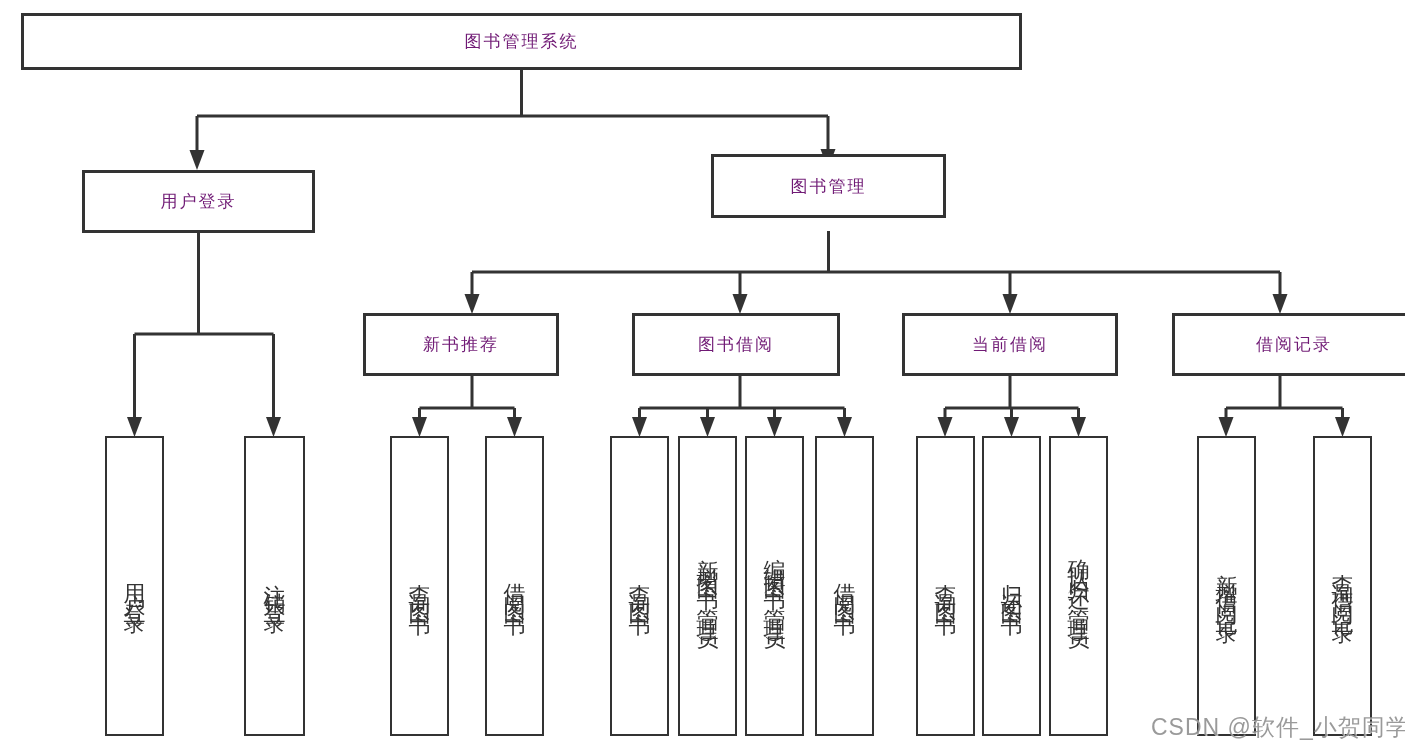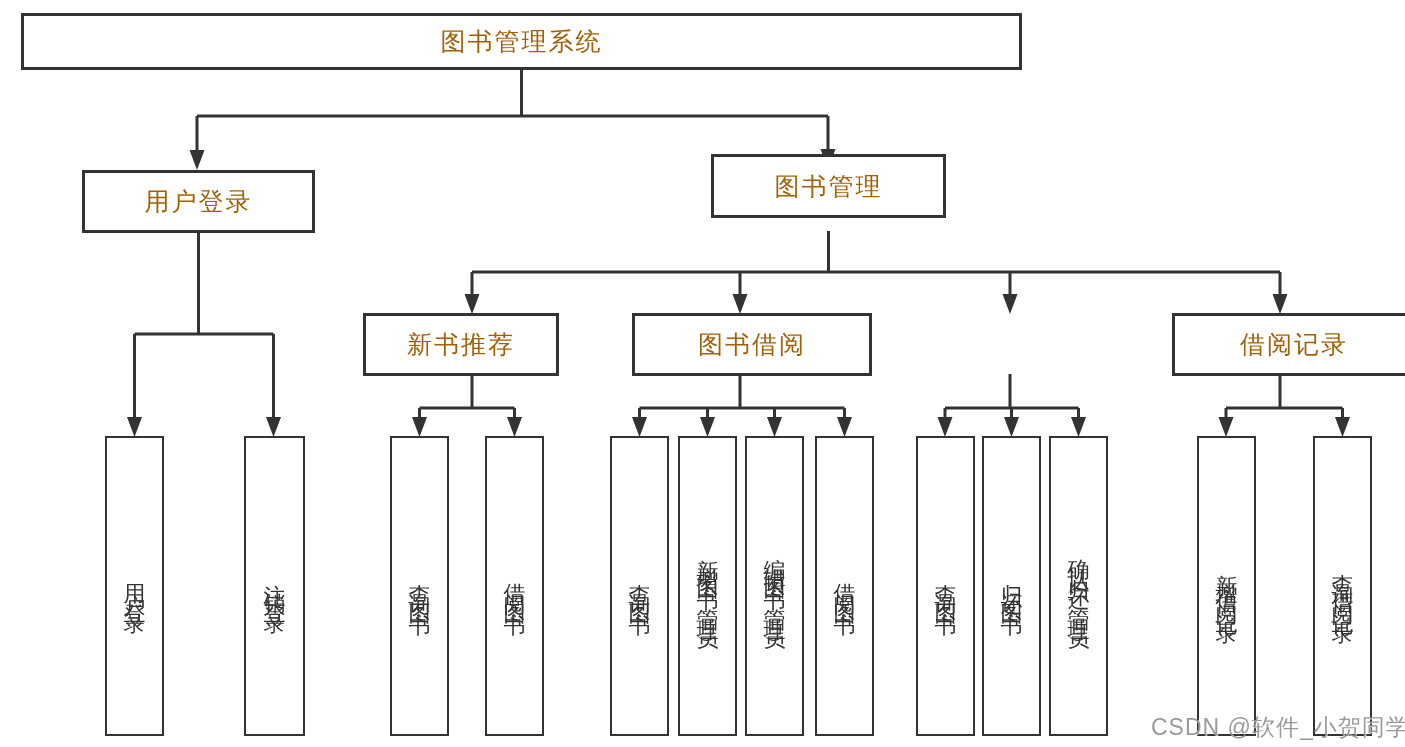--- a/index.html
+++ b/index.html
@@ -21,22 +21,22 @@
     box-sizing: border-box;
     background: #ffffff;
     border: 3px solid #333333;
     display: flex;
     align-items: center;
     justify-content: center;
     z-index: 2;
   }
   .leaf { border-width: 2.5px; }
   .hlabel {
-    font-size: 25px;
-    color: #a16207;
+    font-size: 17px;
+    color: #701a75;
     letter-spacing: 2px;
     white-space: nowrap;
   }
   .vlabel {
     writing-mode: vertical-rl;
     text-orientation: mixed;
     font-size: 22px;
     letter-spacing: 10px;
     color: #333333;
     line-height: 1;
@@ -112,22 +112,25 @@
   <div class="box" style="left:82px; top:170px; width:233px; height:63px;">
     <span class="hlabel">用户登录</span>
   </div>
   <div class="box" style="left:711px; top:154px; width:235px; height:64px;">
     <span class="hlabel">图书管理</span>
   </div>
 
   <div class="box" style="left:363px; top:313px; width:196px; height:63px;">
     <span class="hlabel">新书推荐</span>
   </div>
-  <div class="box" style="left:632px; top:313px; width:240px; height:63px;">
+  <div class="box" style="left:632px; top:313px; width:208px; height:63px;">
     <span class="hlabel">图书借阅</span>
+  </div>
+  <div class="box" style="left:902px; top:313px; width:216px; height:63px;">
+    <span class="hlabel">当前借阅</span>
   </div>
   <div class="box" style="left:1172px; top:313px; width:244px; height:63px;">
     <span class="hlabel">借阅记录</span>
   </div>
 
   <div class="box leaf" style="left:105px; top:436px; width:59px; height:300px;">
     <span class="vlabel">用户登录</span>
   </div>
   <div class="box leaf" style="left:244px; top:436px; width:61px; height:300px;">
     <span class="vlabel">注销登录</span>

